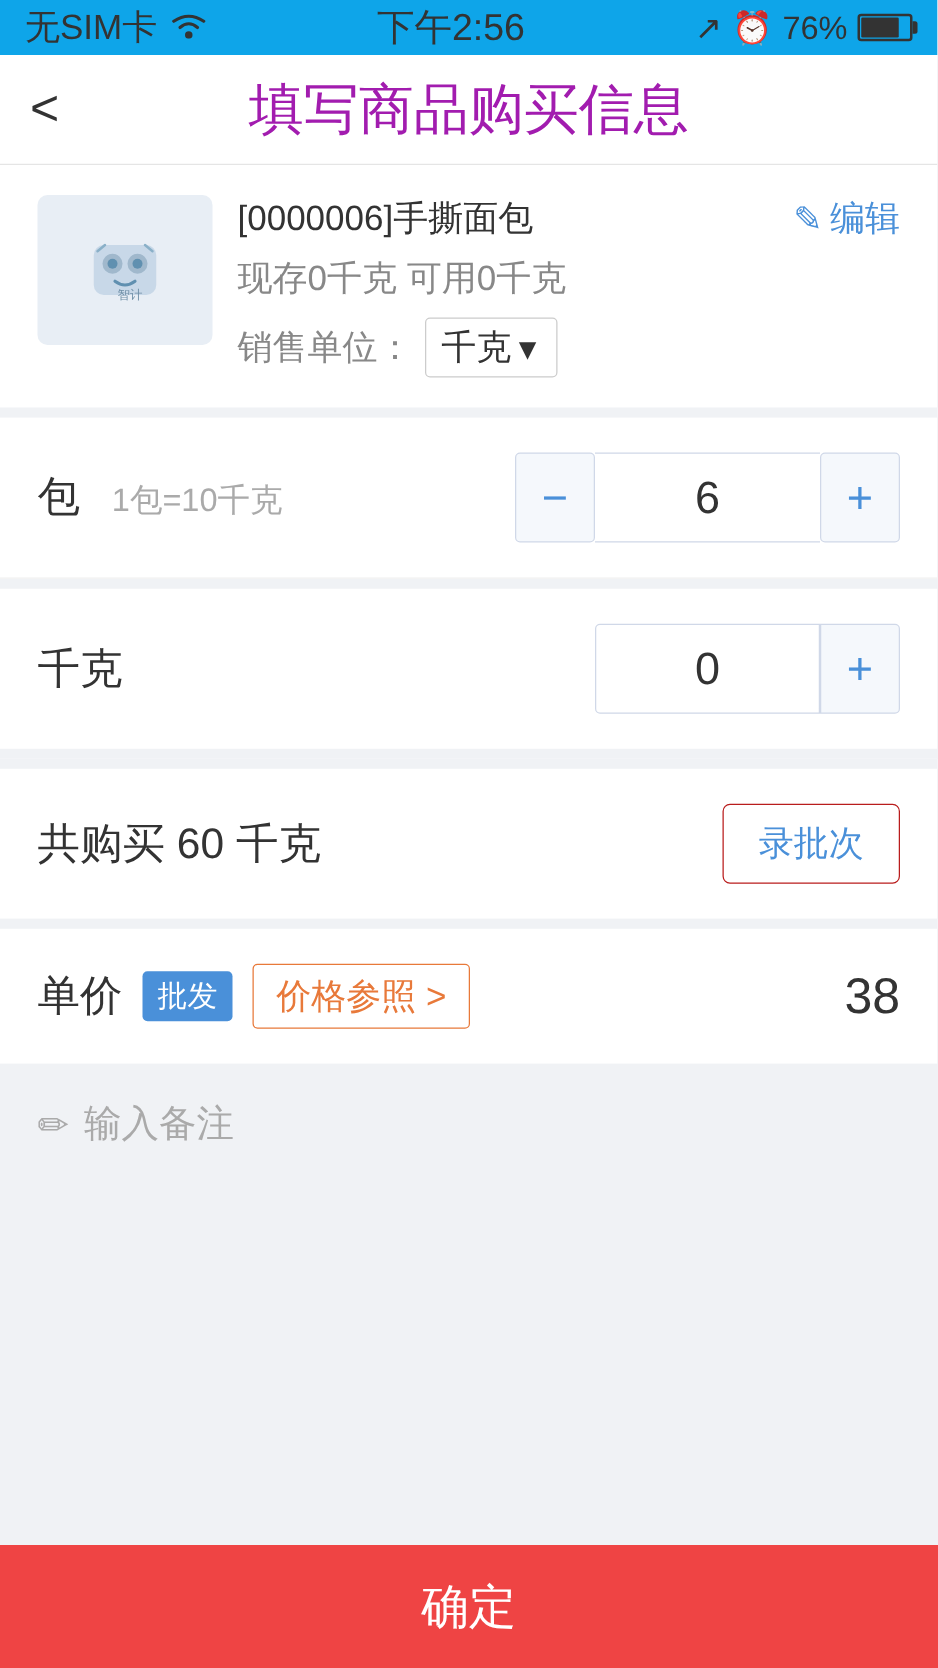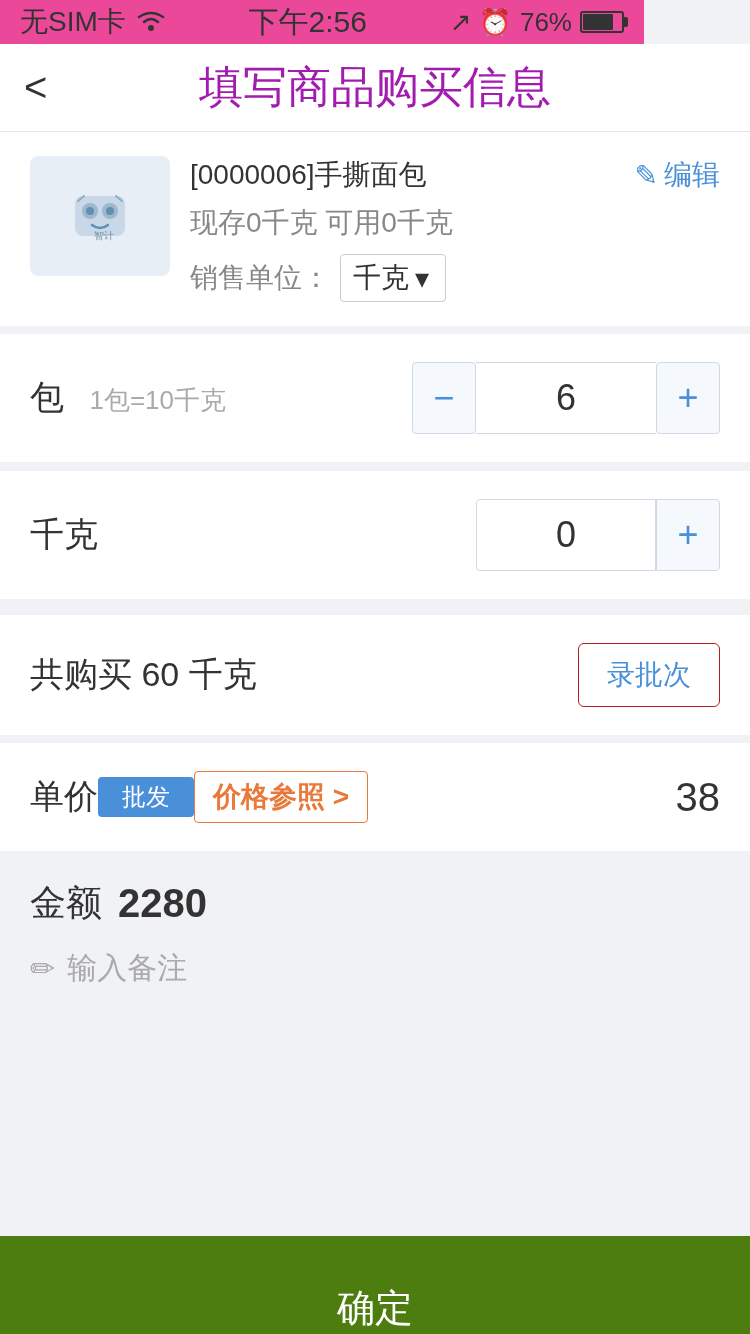--- a/index.html
+++ b/index.html
@@ -7,23 +7,23 @@
     body {
       width: 750px;
       min-height: 1334px;
       font-family: -apple-system, "PingFang SC", "Helvetica Neue", Arial, sans-serif;
       background: #f0f2f5;
       font-size: 32px;
     }
 
     
     .status-bar {
-      width: 644px;
+      width: 750px;
       height: 44px;
-      background: #ec4899;
+      background: #0ea5e9;
       display: flex;
       align-items: center;
       justify-content: space-between;
       padding: 0 20px;
       font-size: 28px;
       color: #333;
     }
     .status-left { display: flex; align-items: center; gap: 10px; }
     .status-center { font-size: 30px; font-weight: 500; }
     .status-right { display: flex; align-items: center; gap: 8px; font-size: 26px; }
@@ -223,44 +223,43 @@
       background: #fff;
     }
 
     
     .price-section {
       background: #fff;
       padding: 28px 30px;
       border-top: 8px solid #f0f2f5;
       display: flex;
       align-items: center;
-      gap: 0;
+      gap: 16px;
     }
     .price-label {
       font-size: 34px;
       color: #333;
     }
     .price-tag-batch {
       background: #4a90d9;
       color: #fff;
       font-size: 24px;
-      padding: 4px 24px;
+      padding: 4px 12px;
       border-radius: 4px;
     }
     .price-ref-btn {
       border: 1.5px solid #e8793a;
       border-radius: 4px;
       color: #e8793a;
       font-size: 28px;
       padding: 6px 18px;
       display: flex;
       gap: 6px;
       cursor: pointer;
       background: #fff;
-      font-weight: bold;
     }
     .price-value {
       margin-left: auto;
       font-size: 40px;
       color: #333;
       font-weight: 500;
     }
 
     
     .amount-section {
@@ -298,23 +297,23 @@
       min-height: 300px;
     }
 
     
     .confirm-btn {
       position: fixed;
       bottom: 0;
       left: 0;
       width: 750px;
       height: 98px;
-      background: #4d7c0f;
-      display: flex;
-      align-items: flex-end;
+      background: #ef4444;
+      display: flex;
+      align-items: center;
       justify-content: center;
       font-size: 38px;
       color: #fff;
       cursor: pointer;
       font-weight: 500;
     }
 
     .spacer { height: 110px; background: #f0f2f5; }
   </style>
 </head>
@@ -412,24 +411,20 @@
 <div class="price-section">
   <span class="price-label">单价</span>
   <span class="price-tag-batch">批发</span>
   <div class="price-ref-btn">
     <span>价格参照 &gt;</span>
   </div>
   <span class="price-value">38</span>
 </div>
 
 <div class="amount-section">
-  <div class="amount-row">
-    <span class="amount-label">金额</span>
-    <span class="amount-value">2280</span>
-  </div>
   <div class="note-row">
     <span>✏</span>
     <span>输入备注</span>
   </div>
 </div>
 
 <div class="fill-area"></div>
 
 <div class="spacer"></div>
 

